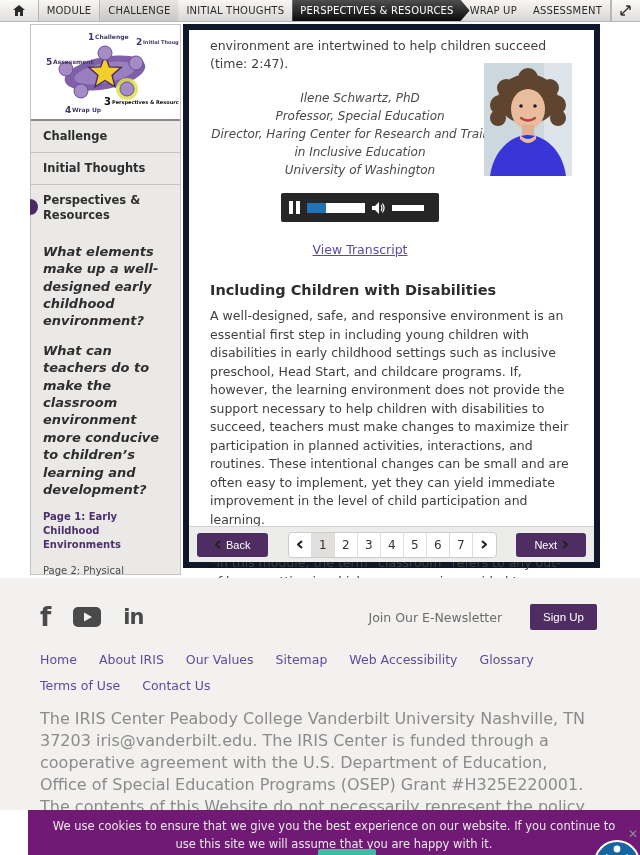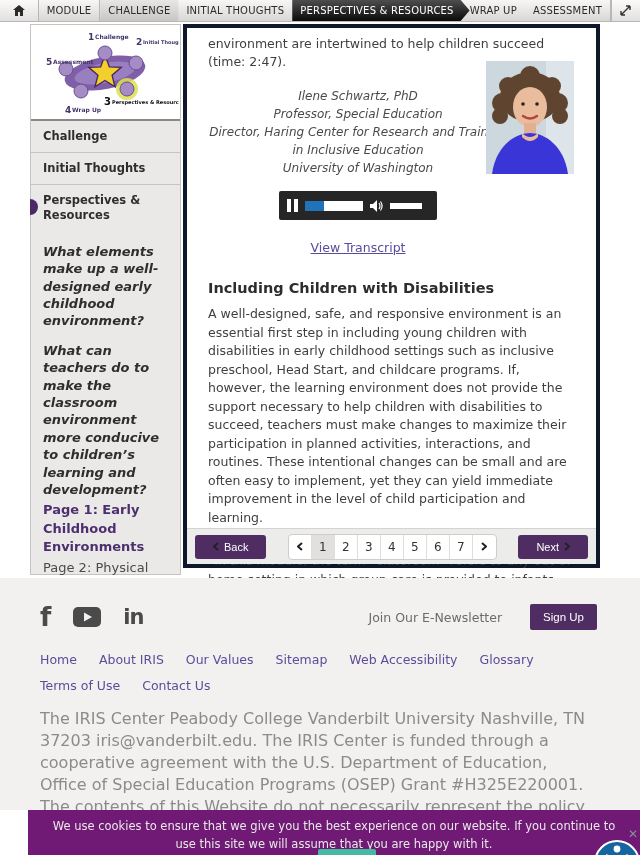--- a/index.html
+++ b/index.html
@@ -28,27 +28,27 @@
   
   .sidebar { position:absolute; left:30px; top:24px; width:151px; height:551px;
              background:#eae9e7; border:1px solid #c6c4c2; }
   .diagram-box { background:#fff; height:96px; border-bottom:2px solid #8b8987; padding:1px; }
   .side-section { position:relative; padding:8px 12px; font-size:11.5px; font-weight:bold;
                   color:#2e2e2e; border-bottom:1px solid #c6c4c2; line-height:1.3; }
   .side-marker { position:absolute; left:-1px; top:14px; width:8px; height:16px;
                  background:#4a2a66; border-radius:0 8px 8px 0; }
   .side-q { font-size:13px; font-weight:bold; font-style:italic; color:#2e2e2e;
             line-height:1.34; margin:12px 12px 0; }
-  .side-page { font-size:13px; color:#4a4a4a; line-height:1.4; margin:3px 12px 0; }
+  .side-page { font-size:10px; color:#4a4a4a; line-height:1.4; margin:12px 12px 0; }
   .side-page.active { color:#4c2f6e; font-weight:bold; }
   .side-res { font-size:11.5px; font-weight:bold; font-style:italic; color:#2e2e2e; margin:15px 12px 12px; }
 
   
   .main { position:absolute; left:183px; top:24px; width:417px; height:544px;
-          background:#fff; border:4px solid #0f172a; padding:7px 21px 0; }
+          background:#fff; border:6px solid #0f172a; padding:7px 21px 0; }
   .intro { font-size:12.5px; line-height:1.45; color:#3f3f3f; }
   .credit { width:300px; margin-top:16px; text-align:center; font-style:italic;
             font-size:12px; color:#4a4a4a; line-height:1.5; }
   .photo { position:absolute; right:22px; top:33px; width:88px; height:113px; }
   .player { width:158px; height:29px; background:#262626; border-radius:2px;
             margin:14px 0 0 71px; display:flex; align-items:center; padding:0 8px; gap:7px; }
   .pausebars { display:flex; gap:3px; }
   .pausebars i { display:block; width:4px; height:13px; background:#fff; }
   .ptrack { width:58px; height:10px; background:#fff; position:relative; }
   .pfill { position:absolute; left:0; top:0; bottom:0; width:32%; background:#2272b8; }

